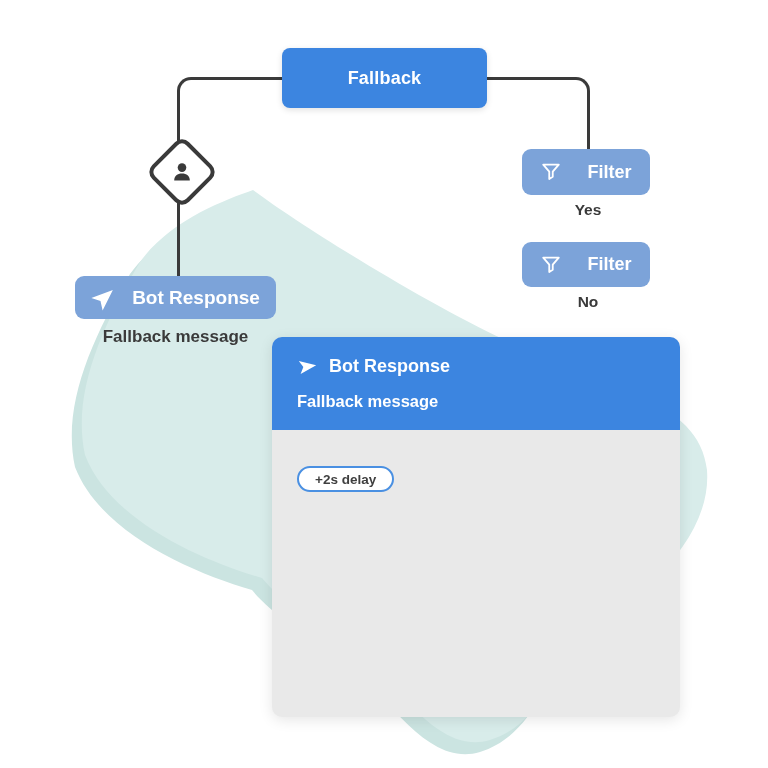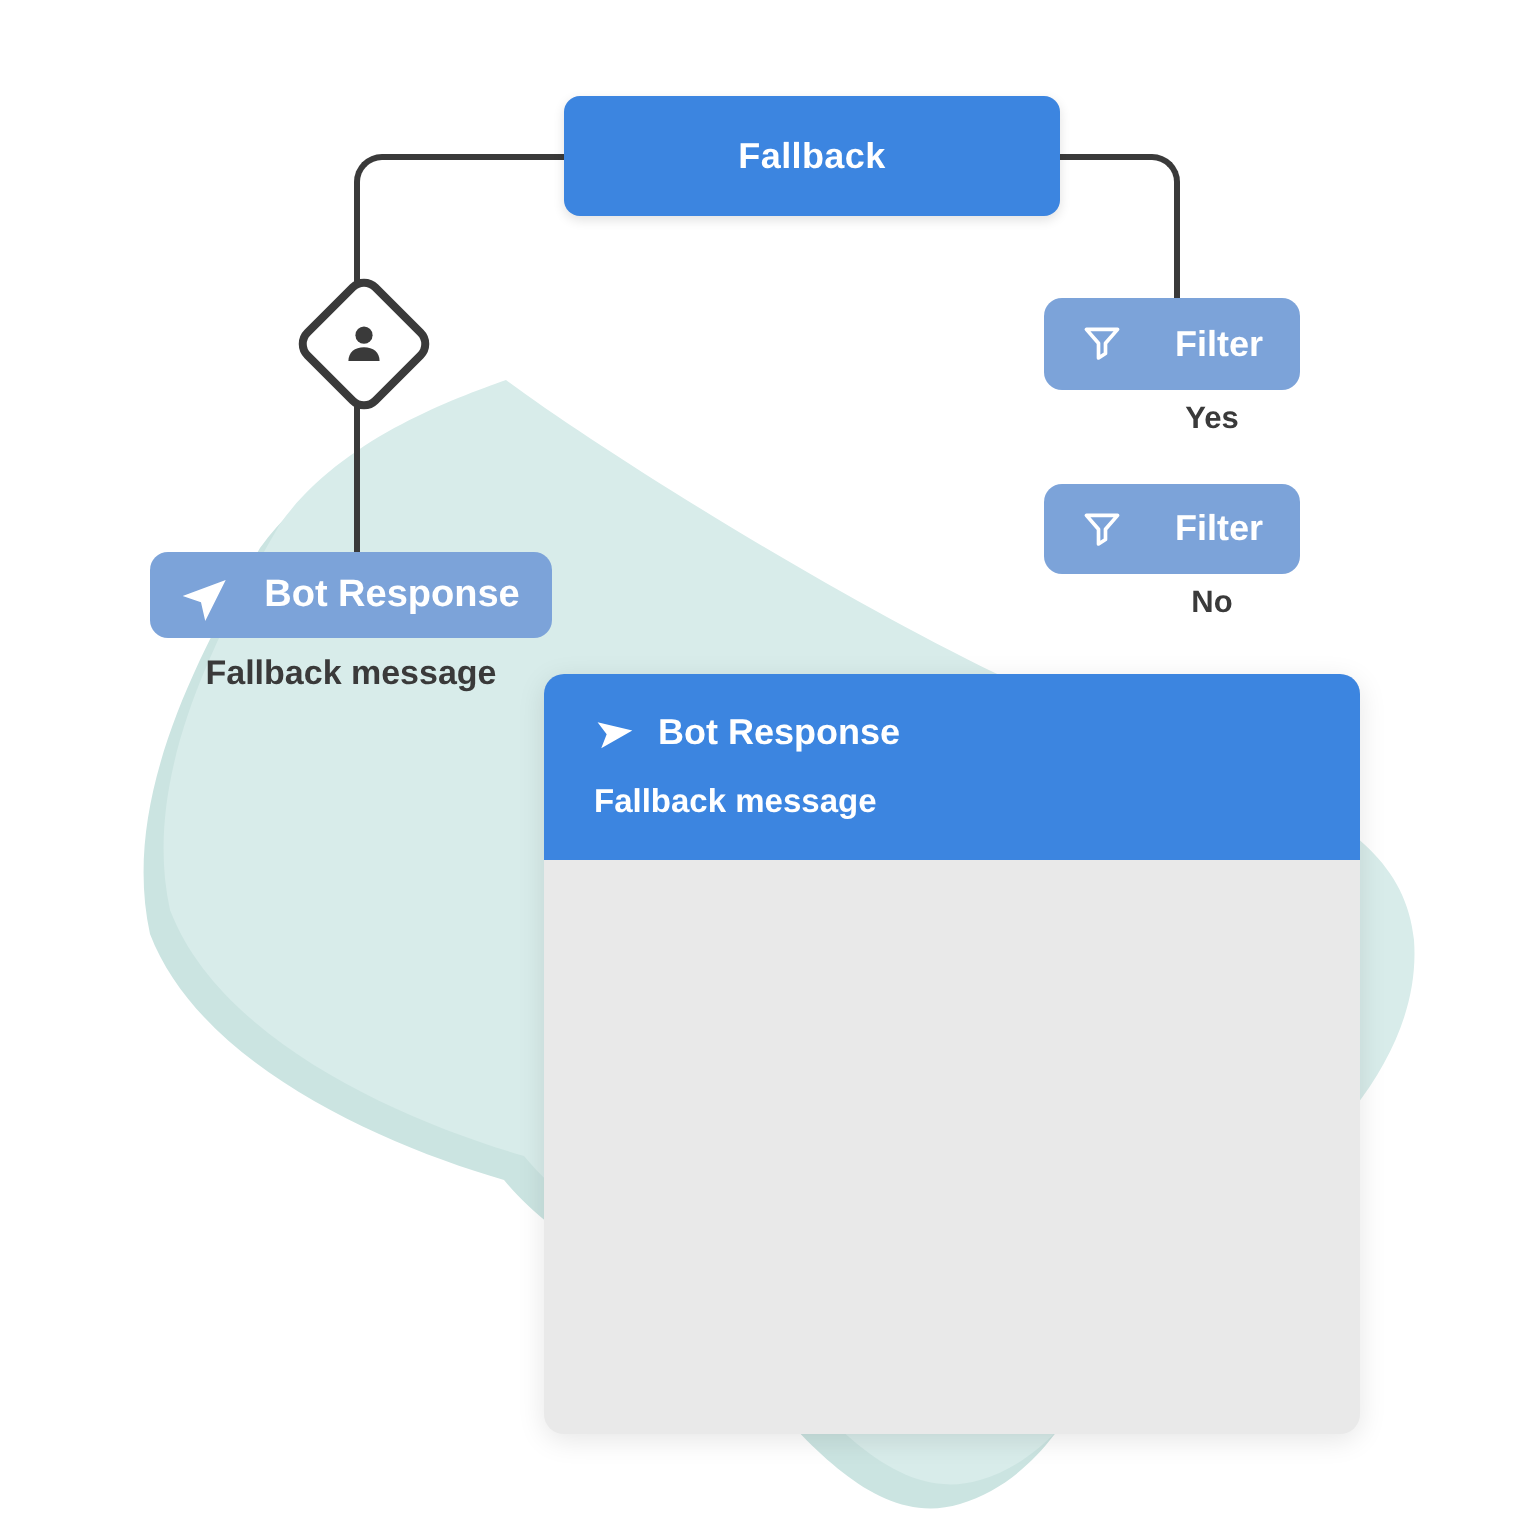--- a/index.html
+++ b/index.html
@@ -18,21 +18,21 @@
     border-left:3px solid #3a3a3a;border-top:3px solid #3a3a3a;
     border-top-left-radius:14px;
   }
   .conn-right{
     left:487px;top:77px;width:100px;height:73px;
     border-right:3px solid #3a3a3a;border-top:3px solid #3a3a3a;
     border-top-right-radius:14px;
   }
   
   .node-fallback{
-    left:282px;top:48px;width:248px;height:60px;z-index:2;
+    left:282px;top:48px;width:205px;height:60px;z-index:2;
     background:#3c85e0;border-radius:8px;
     display:flex;align-items:center;justify-content:center;
     color:#fff;font-size:18px;font-weight:700;letter-spacing:.2px;
     box-shadow:0 2px 6px rgba(0,0,0,.12);
   }
   
   .diamond{
     left:156px;top:146px;width:44px;height:44px;z-index:2;
     background:#fff;border:4px solid #3a3a3a;border-radius:10px;
     transform:rotate(45deg);
@@ -43,21 +43,21 @@
   .node-light{
     background:#7ca3d9;border-radius:9px;z-index:2;
     display:flex;align-items:center;justify-content:center;
     color:#fff;font-weight:700;
   }
   .node-bot{left:75px;top:276px;width:201px;height:43px;font-size:19px;gap:14px;}
   .node-filter{left:522px;width:128px;height:46px;font-size:18px;gap:25px;}
   .node-filter-yes{top:149px;}
   .node-filter-no{top:242px;height:45px;}
   .branch-label{
-    left:542px;width:128px;text-align:center;z-index:2;
+    left:524px;width:128px;text-align:center;z-index:2;
     color:#3a3a3a;font-size:15.5px;font-weight:700;
   }
   .branch-yes{top:201px;}
   .branch-no{top:293px;}
   .bot-caption{
     left:60px;top:327px;width:231px;text-align:center;z-index:2;
     color:#3a3a3a;font-size:17px;font-weight:700;
   }
   
   .card{
@@ -151,13 +151,16 @@
 <div class="abs card">
   <div class="card-header">
     <div class="card-title-row">
       <svg class="icon" width="21" height="21" viewBox="0 0 24 24" style="transform:rotate(82deg)">
         <path d="M12 2 L19.5 21 L12 16.8 L4.5 21 Z" fill="#ffffff"></path>
       </svg>
       <span>Bot Response</span>
     </div>
     <div class="card-subtitle">Fallback message</div>
   </div>
+  <div class="delay-chip">
+    <span>+2s delay</span>
+  </div>
 </div>
 
 </body></html>

